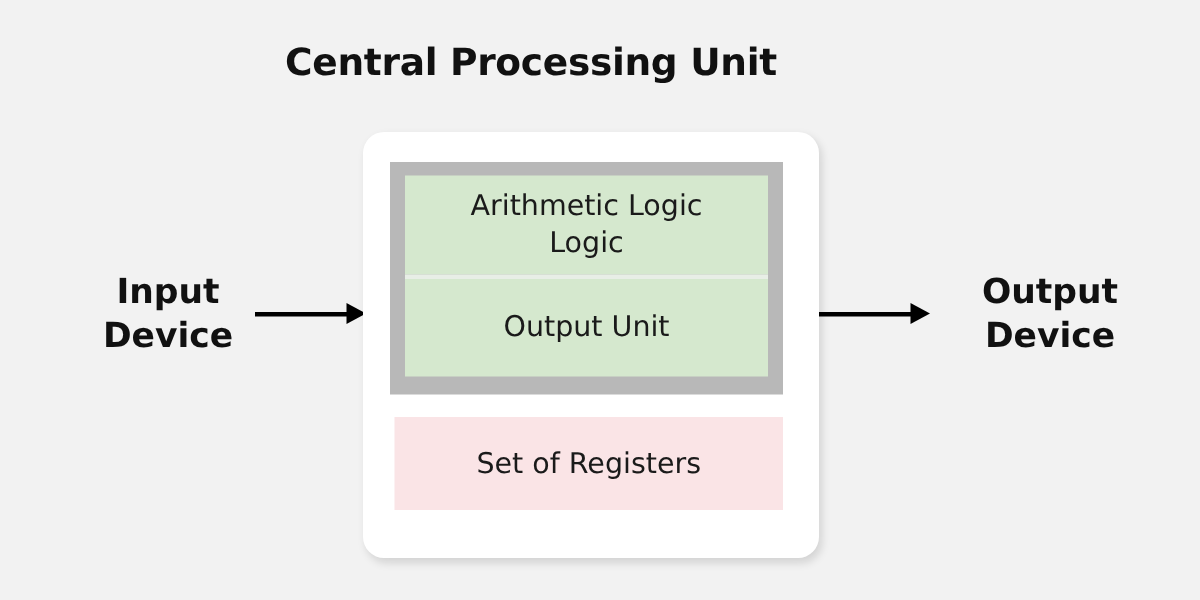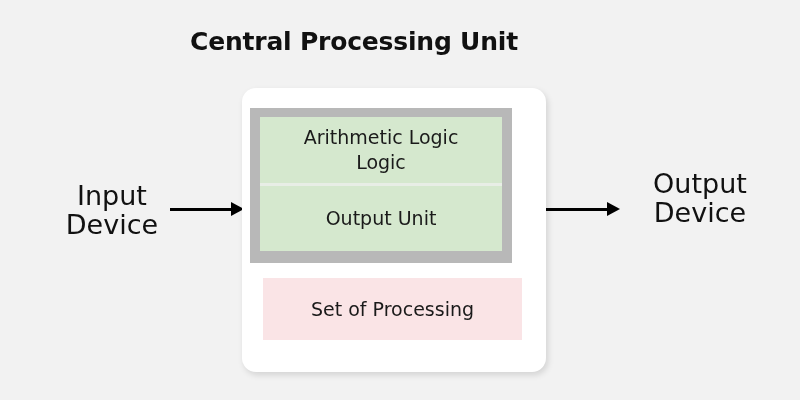--- a/index.html
+++ b/index.html
@@ -32,37 +32,37 @@
     font-weight: bold;
     color: #111111;
     letter-spacing: -0.2px;
     line-height: 32px;
   }
 
   
   .side-label {
     position: absolute;
     text-align: center;
-    font-size: 27px;
-    font-weight: normal;
+    font-size: 23px;
+    font-weight: bold;
     color: #111111;
     line-height: 29px;
   }
   .side-label .line {
     display: block;
     white-space: nowrap;
   }
   #input-device-label {
     left: 22px;
     top: 181px;
     width: 180px;
   }
   #output-device-label {
     left: 610px;
-    top: 169px;
+    top: 181px;
     width: 180px;
   }
 
   
   .arrow {
     position: absolute;
     height: 22px;
     top: 199px;
   }
   .arrow .shaft {
@@ -104,21 +104,21 @@
     height: 284px;
     background: #ffffff;
     border-radius: 14px;
     box-shadow: 2px 3px 6px rgba(0,0,0,0.13);
     box-sizing: border-box;
   }
 
   
   #core-frame {
     position: absolute;
-    left: 8px;
+    left: 18px;
     top: 20px;
     width: 262px;
     height: 155px;
     background: #b8b8b8;
     box-sizing: border-box;
     padding: 9px 10px;
   }
 
   .core-unit {
     background: #d5e8ce;
@@ -190,21 +190,21 @@
 
       <div id="core-separator"></div>
 
       <div class="core-unit" id="control-unit-box">
         <span>Output Unit</span>
       </div>
 
     </div>
 
     <div id="registers-box">
-      <span>Set of Processing</span>
+      <span>Set of Registers</span>
     </div>
 
   </div>
 
   <div class="arrow" id="arrow-output">
     <span class="shaft"></span>
     <span class="head"></span>
   </div>
 
   <div class="side-label" id="output-device-label">

